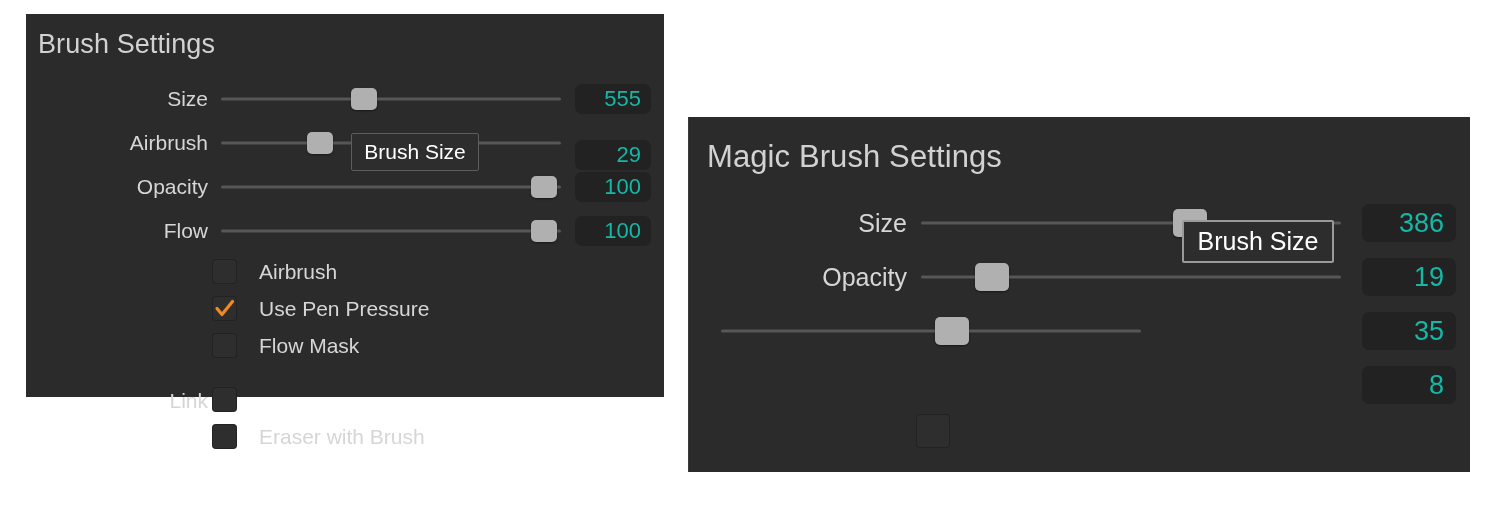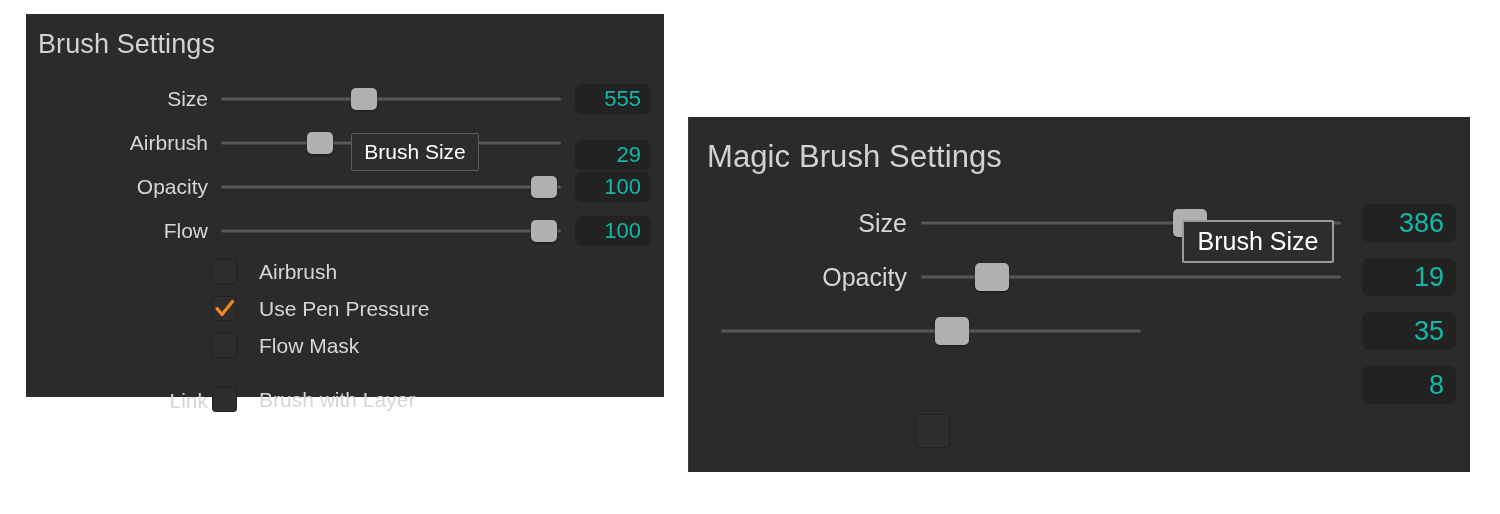--- a/index.html
+++ b/index.html
@@ -236,23 +236,26 @@
 
   <div class="check-row" style="top:319px">
     <span class="checkbox"></span>
     <span class="check-label">Flow Mask</span>
   </div>
 
   <div class="side-label" style="top:375px">Link</div>
 
   <div class="check-row" style="top:373px">
     <span class="checkbox"></span>
-    <span class="check-label">Brush with Layer</span>
-  </div>
-
+  </div>
+
+  <div class="check-row" style="top:410px">
+    <span class="checkbox"></span>
+    <span class="check-label">Eraser with Brush</span>
+  </div>
 </div>
 
 <div class="tooltip" id="brush-size-tooltip-left">Brush Size</div>
 
 <div class="panel" id="magic-brush-panel">
 
   <div class="panel-title">Magic Brush Settings</div>
 
   <div class="slider-row" style="top:89px">
     <div class="row-label">Size</div>

